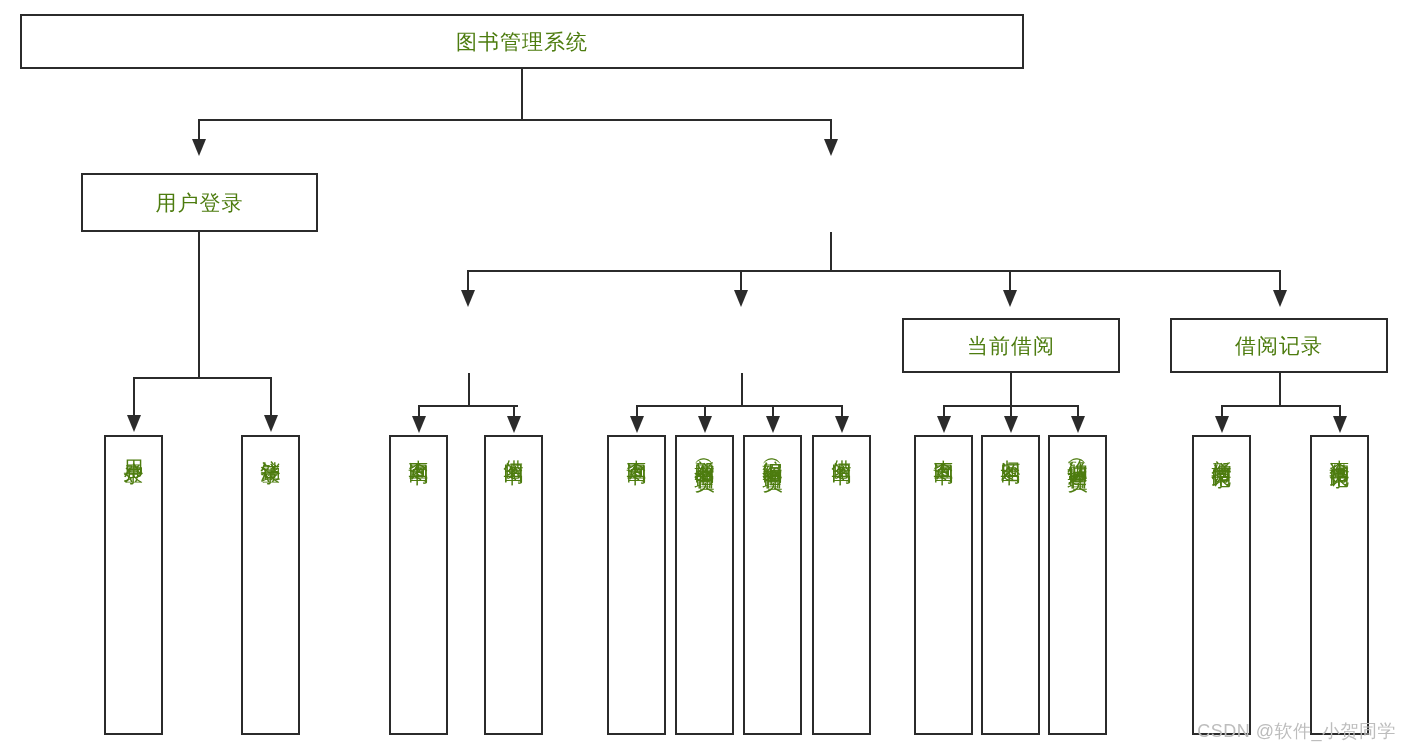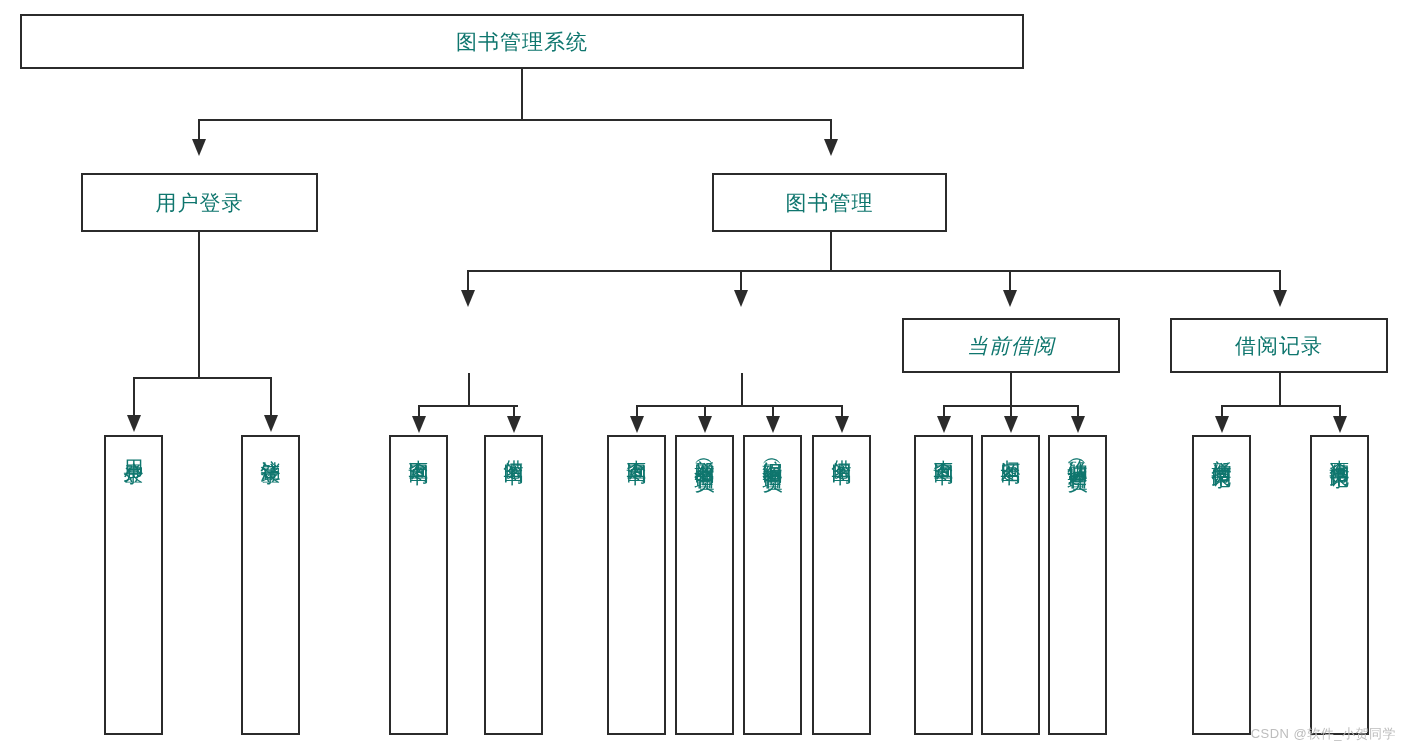--- a/index.html
+++ b/index.html
@@ -20,21 +20,21 @@
   }
   
   .box {
     position: absolute;
     box-sizing: border-box;
     background: #ffffff;
     border: 2px solid #2b2b2b;
     display: flex;
     align-items: center;
     justify-content: center;
-    color: #0f766e;
+    color: #4d7c0f;
   }
   .box.root,
   .box.lvl1,
   .box.lvl2 {
     font-size: 21px;
     letter-spacing: 1px;
   }
   .box.leaf {
     font-size: 20px;
     align-items: flex-start;
@@ -61,21 +61,21 @@
     height: 0;
     border-left: 7px solid transparent;
     border-right: 7px solid transparent;
     border-top: 17px solid #2b2b2b;
   }
   
   #watermark {
     position: absolute;
     right: 9px;
     bottom: 4px;
-    font-size: 13px;
+    font-size: 18px;
     color: #bdbdbd;
     white-space: nowrap;
     letter-spacing: 0.5px;
   }
 </style>
 </head>
 <body>
 
 <div id="canvas">
 
@@ -86,44 +86,41 @@
   <div class="vline" style="left:521px; top:69px; height:51px;"></div>
 
   <div class="hline" style="left:198px; top:119px; width:634px;"></div>
   <div class="vline" style="left:198px; top:119px; height:22px;"></div>
   <div class="arrow" style="left:192px; top:139px;"></div>
   <div class="vline" style="left:830px; top:119px; height:22px;"></div>
   <div class="arrow" style="left:824px; top:139px;"></div>
 
   <div class="box lvl1" style="left:81px; top:173px; width:237px; height:59px;">
     <span>用户登录</span>
-  </div>
-  <div class="box lvl1" style="left:712px; top:173px; width:235px; height:59px;">
-    <span>图书管理</span>
   </div>
 
   <div class="vline" style="left:198px; top:232px; height:146px;"></div>
   <div class="hline" style="left:133px; top:377px; width:138px;"></div>
   <div class="vline" style="left:133px; top:377px; height:40px;"></div>
   <div class="arrow" style="left:127px; top:415px;"></div>
   <div class="vline" style="left:270px; top:377px; height:40px;"></div>
   <div class="arrow" style="left:264px; top:415px;"></div>
 
   <div class="vline" style="left:830px; top:232px; height:39px;"></div>
   <div class="hline" style="left:467px; top:270px; width:813px;"></div>
   <div class="vline" style="left:467px; top:270px; height:22px;"></div>
   <div class="arrow" style="left:461px; top:290px;"></div>
   <div class="vline" style="left:740px; top:270px; height:22px;"></div>
   <div class="arrow" style="left:734px; top:290px;"></div>
   <div class="vline" style="left:1009px; top:270px; height:22px;"></div>
   <div class="arrow" style="left:1003px; top:290px;"></div>
   <div class="vline" style="left:1279px; top:270px; height:22px;"></div>
   <div class="arrow" style="left:1273px; top:290px;"></div>
 
-  <div class="box lvl2" style="left:902px; top:318px; width:218px; height:55px;font-style:italic;">
+  <div class="box lvl2" style="left:902px; top:318px; width:218px; height:55px;">
     <span>当前借阅</span>
   </div>
   <div class="box lvl2" style="left:1170px; top:318px; width:218px; height:55px;">
     <span>借阅记录</span>
   </div>
 
   <div class="vline" style="left:468px; top:373px; height:33px;"></div>
   <div class="hline" style="left:418px; top:405px; width:100px;"></div>
   <div class="vline" style="left:418px; top:405px; height:13px;"></div>
   <div class="arrow" style="left:412px; top:416px;"></div>

